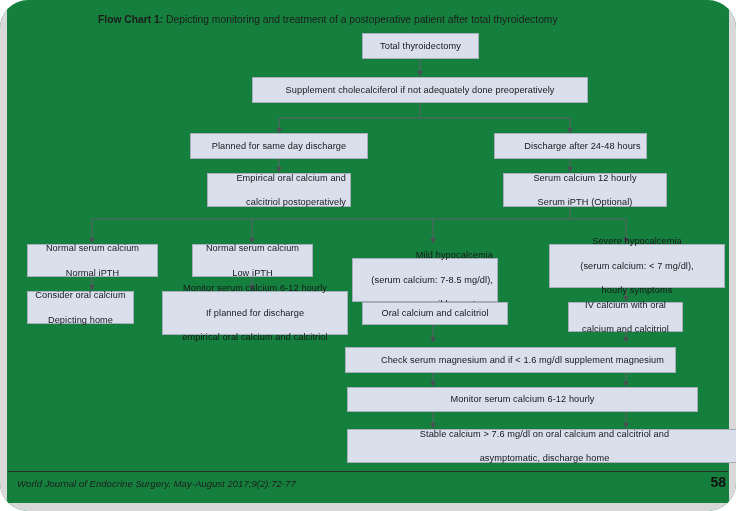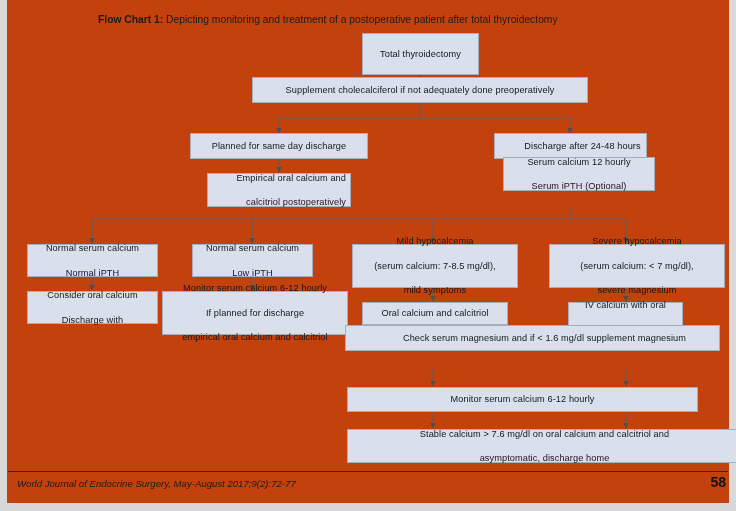--- a/index.html
+++ b/index.html
@@ -8,22 +8,23 @@
     background: #ffffff;
   }
   body {
     font-family: "Liberation Sans", sans-serif;
     color: #1b1b1b;
   }
   #page {
     position: relative;
     width: 736px;
     height: 511px;
-    background: #c2410c;
+    background: #15803d;
     overflow: hidden;
+    border-radius: 28px;
   }
 
   
   .fig-title {
     position: absolute;
     left: 98px;
     top: 13px;
     width: 580px;
     font-size: 10.3px;
     line-height: 13px;
@@ -173,69 +174,69 @@
         <line x1="626" y1="330" x2="626" y2="342" marker-end="url(#arrow)"></line>
 
         <line x1="433" y1="369" x2="433" y2="386" marker-end="url(#arrow)"></line>
         <line x1="626" y1="369" x2="626" y2="386" marker-end="url(#arrow)"></line>
 
         <line x1="433" y1="412" x2="433" y2="428" marker-end="url(#arrow)"></line>
         <line x1="626" y1="412" x2="626" y2="428" marker-end="url(#arrow)"></line>
       </g>
     </svg>
 
-    <div class="node" style="left:362px; top:33px; width:117px; height:42px;align-items:center;">
+    <div class="node" style="left:362px; top:33px; width:117px; height:26px;align-items:center;">
       <span>Total thyroidectomy</span>
     </div>
 
     <div class="node" style="left:190px; top:133px; width:178px; height:26px;">
       <span>Planned for same day discharge</span>
     </div>
 
     <div class="node" style="left:252px; top:77px; width:336px; height:26px;">
       <span>Supplement cholecalciferol if not adequately done preoperatively</span>
     </div>
     <div class="node" style="left:494px; top:133px; width:153px; height:26px;padding-left:28px;">
       <span>Discharge after 24-48 hours</span>
     </div>
 
     <div class="node" style="left:207px; top:173px; width:144px; height:34px;text-align:right;">
       <span><span>Empirical oral calcium and</span><br><span>calcitriol postoperatively</span></span>
     </div>
-    <div class="node" style="left:503px; top:157px; width:152px; height:34px;">
+    <div class="node" style="left:503px; top:173px; width:164px; height:34px;">
       <span><span>Serum calcium 12 hourly</span><br><span>Serum iPTH (Optional)</span></span>
     </div>
 
     <div class="node" style="left:27px; top:244px; width:131px; height:33px;">
       <span><span>Normal serum calcium</span><br><span>Normal iPTH</span></span>
     </div>
     <div class="node" style="left:192px; top:244px; width:121px; height:33px;">
       <span><span>Normal serum calcium</span><br><span>Low iPTH</span></span>
     </div>
-    <div class="node" style="left:352px; top:244px; width:166px; height:44px;">
+    <div class="node" style="left:352px; top:258px; width:146px; height:44px;text-align:right;">
       <span><span>Mild hypocalcemia</span><br><span>(serum calcium: 7-8.5 mg/dl),</span><br><span>mild symptoms</span></span>
     </div>
     <div class="node" style="left:536px; top:244px; width:176px; height:44px;margin-left:13px;">
-      <span><span>Severe hypocalcemia</span><br><span>(serum calcium: &lt; 7 mg/dl),</span><br><span>severe magnesium</span></span>
-    </div>
-
-    <div class="node" style="left:27px; top:291px; width:131px; height:33px;">
-      <span><span>Consider oral calcium</span><br><span>Discharge with</span></span>
+      <span><span>Severe hypocalcemia</span><br><span>(serum calcium: &lt; 7 mg/dl),</span><br><span>hourly symptoms</span></span>
+    </div>
+
+    <div class="node" style="left:27px; top:291px; width:107px; height:33px;">
+      <span><span>Consider oral calcium</span><br><span>Depicting home</span></span>
     </div>
     <div class="node" style="left:162px; top:291px; width:186px; height:44px;">
       <span><span>Monitor serum calcium 6-12 hourly</span><br><span>If planned for discharge</span><br><span>empirical oral calcium and calcitriol</span></span>
     </div>
     <div class="node" style="left:568px; top:302px; width:115px; height:30px;">
       <span><span>IV calcium with oral</span><br><span>calcium and calcitriol</span></span>
     </div>
     <div class="node" style="left:362px; top:302px; width:146px; height:23px;">
       <span>Oral calcium and calcitriol</span>
     </div>
 
-    <div class="node" style="left:345px; top:325px; width:375px; height:26px;padding-left:28px;">
+    <div class="node" style="left:345px; top:347px; width:331px; height:26px;padding-left:28px;">
       <span>Check serum magnesium and if &lt; 1.6 mg/dl supplement magnesium</span>
     </div>
     <div class="node" style="left:347px; top:387px; width:351px; height:25px;">
       <span>Monitor serum calcium 6-12 hourly</span>
     </div>
     <div class="node" style="left:347px; top:429px; width:395px; height:34px;">
       <span><span>Stable calcium &gt; 7.6 mg/dl on oral calcium and calcitriol and</span><br><span>asymptomatic, discharge home</span></span>
     </div>
 
   </div>

